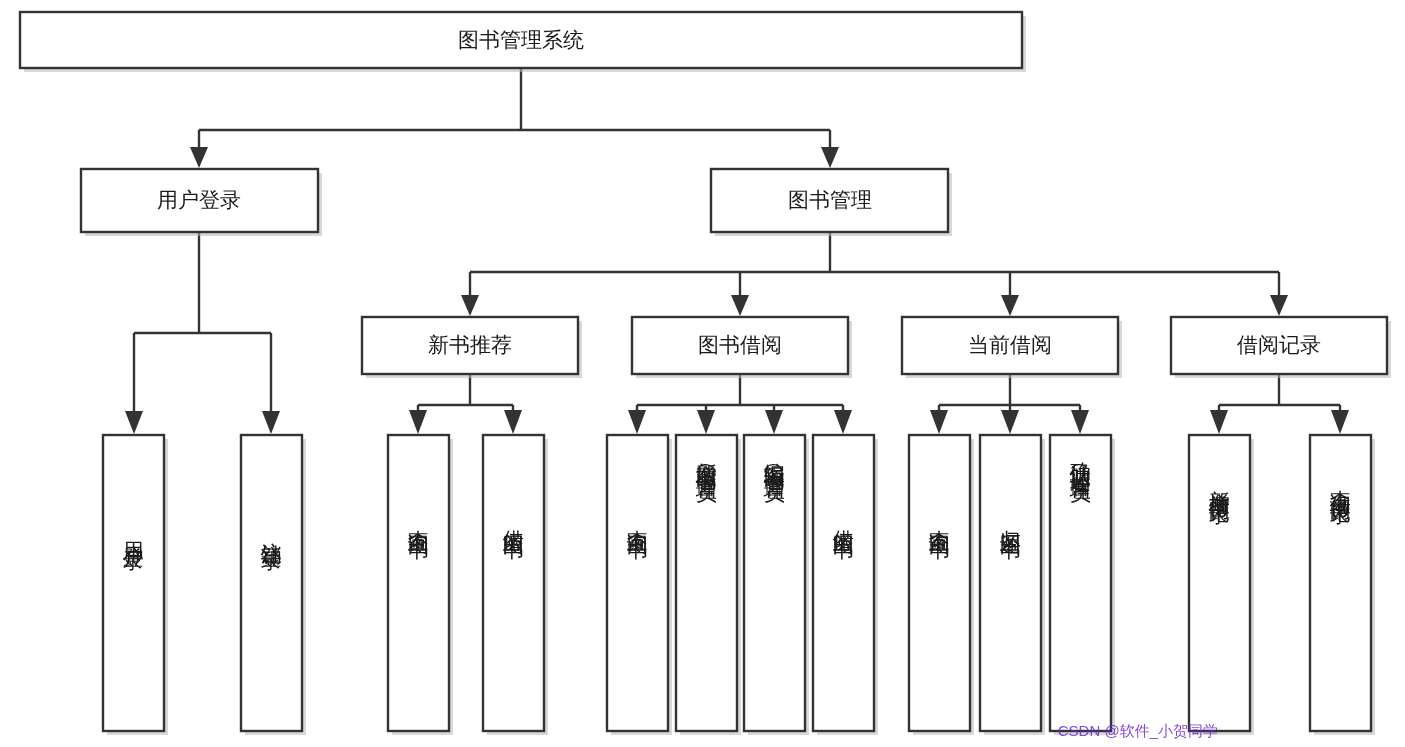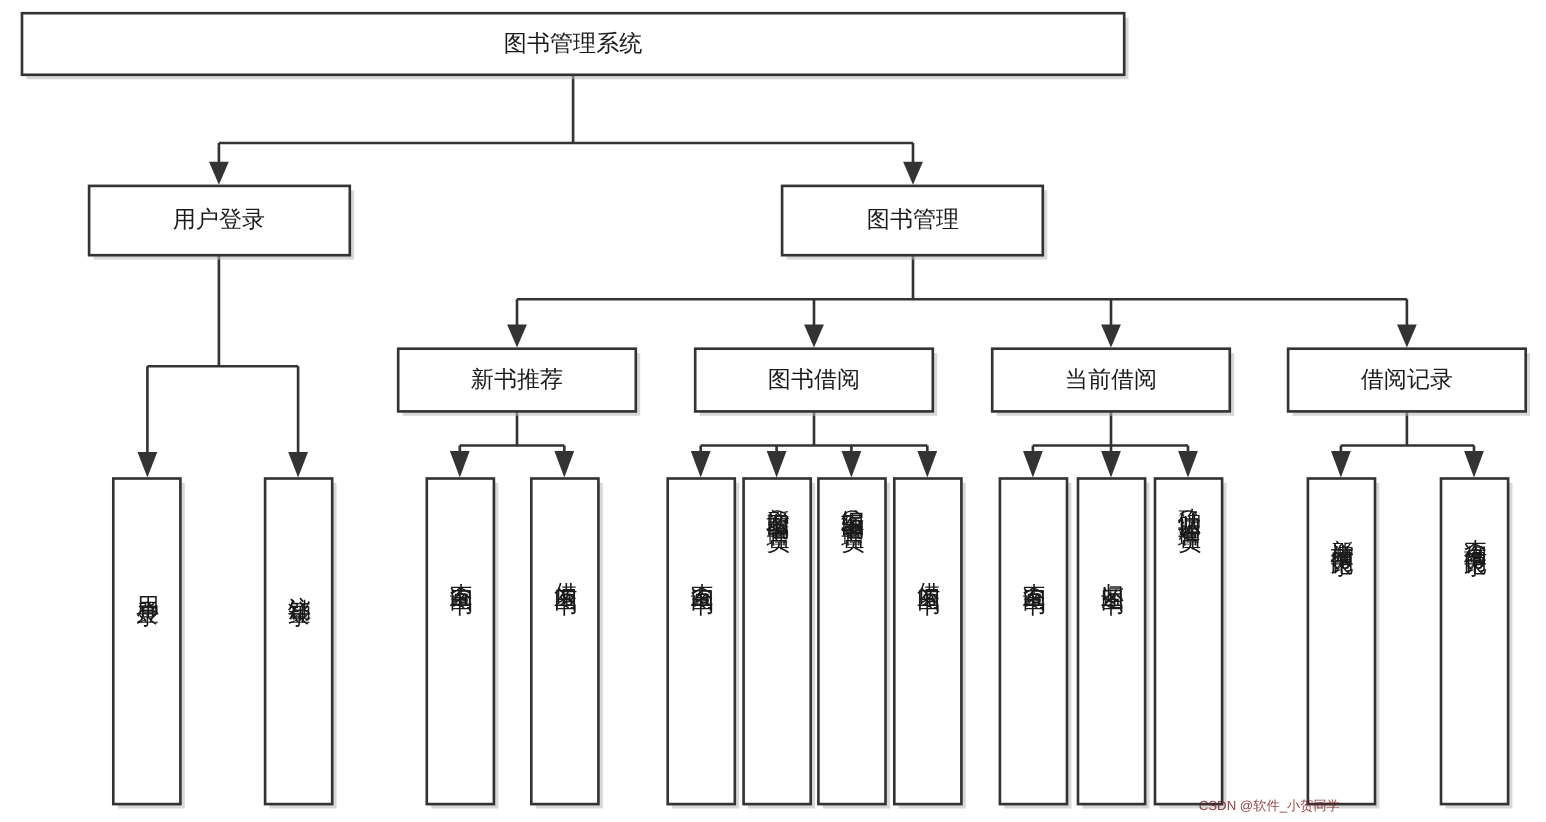--- a/index.html
+++ b/index.html
@@ -69,22 +69,22 @@
     line-height: 1.32;
     letter-spacing: 3px;
     color: #1a1a1a;
     white-space: nowrap;
   }
   .watermark {
     position: absolute;
     right: 10px;
     bottom: 6px;
     font-family: "Liberation Sans", "DejaVu Sans", sans-serif;
-    font-size: 12px;
-    color: #7f1d1d;
+    font-size: 15px;
+    color: #6d28d9;
     opacity: 0.85;
     white-space: nowrap;
     pointer-events: none;
   }
 </style>
 </head>
 <body>
 
 <div id="diagram-root">
 

